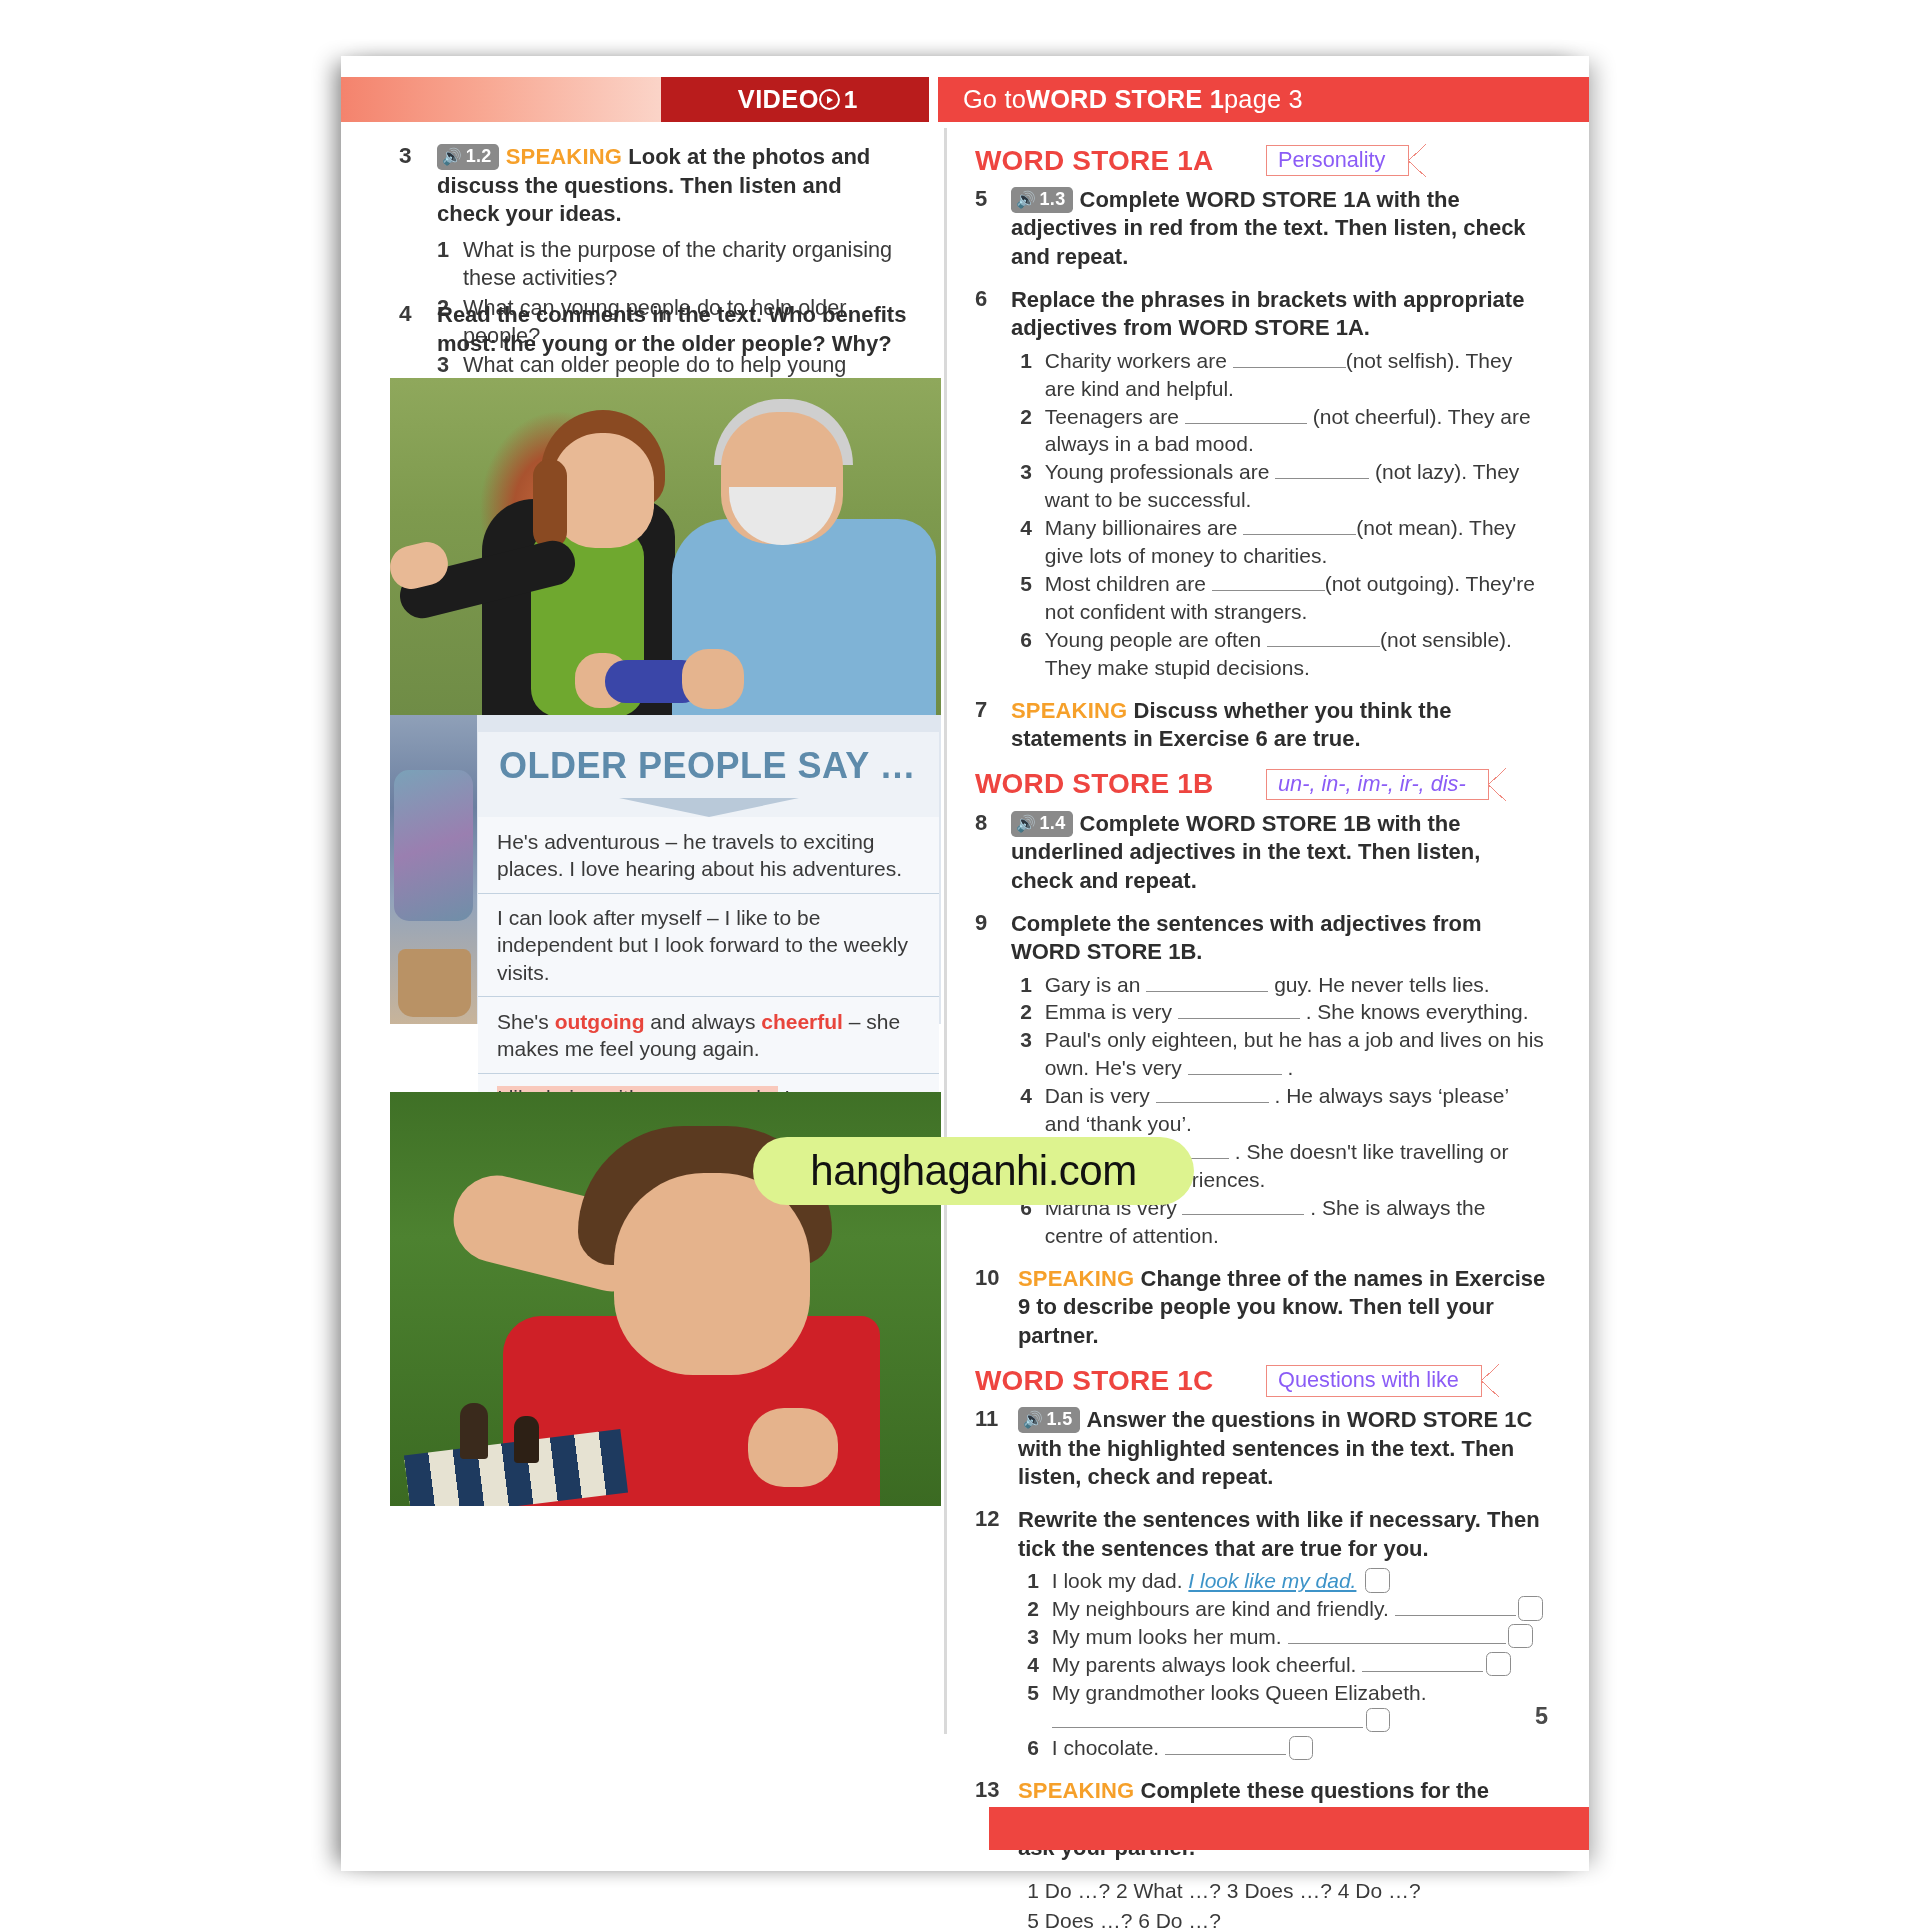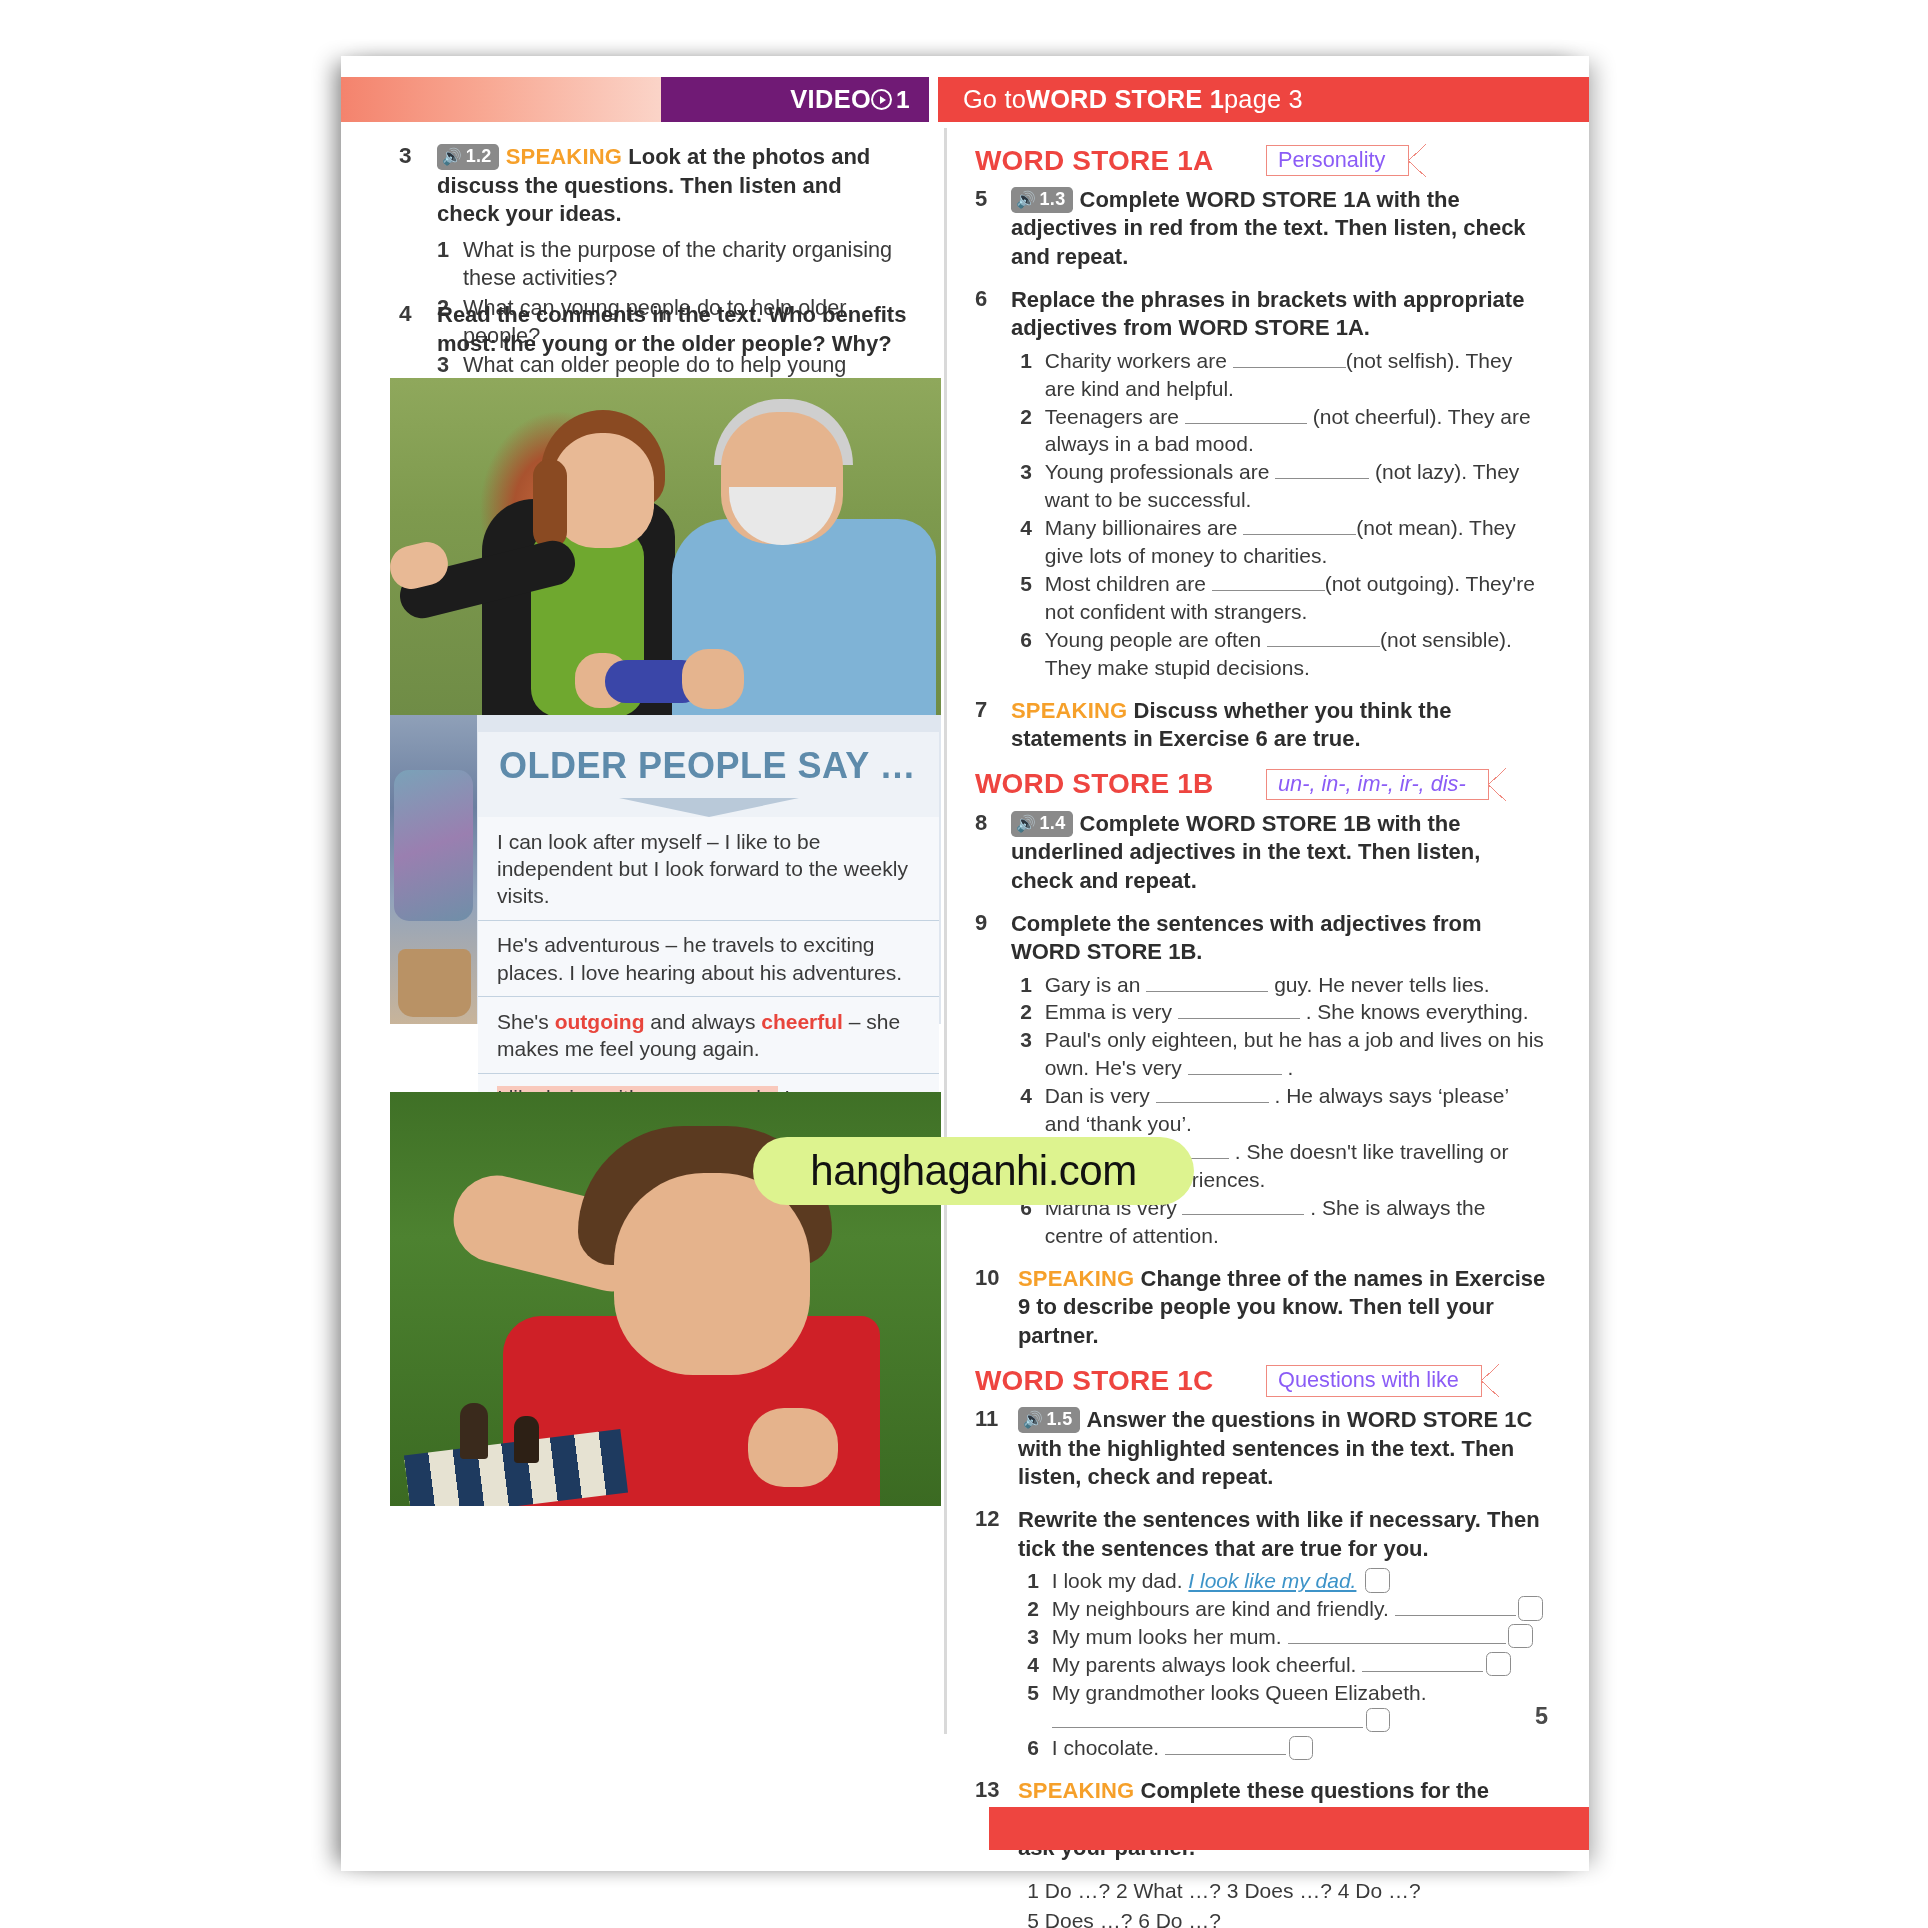--- a/index.html
+++ b/index.html
@@ -20,22 +20,22 @@
     box-shadow: -13px 0 21px -5.6px rgba(0,0,0,.45), 11.3px 0 21px -5.6px rgba(0,0,0,.30);
   }
   
   #banner { position:absolute; left:0; top:21px; width:100%; height:45px; display:flex; }
   .banner-grad {
     flex: 0 0 320px;
     background: linear-gradient(90deg, #f4836d 0%, #f8a893 45%, #fbd4c8 100%);
   }
   .banner-video {
     flex: 0 0 268px;
-    background:#701a75; color:#fff;
-    display:flex; align-items:center; justify-content:flex-end;
+    background:#b91c1c; color:#fff;
+    display:flex; align-items:center; justify-content:center;
     padding: 0 19px 0 24.5px;
     font-weight:bold; font-size:25.4px; letter-spacing:0.4px;
   }
   .video-num { display:flex; align-items:center; gap:3.8px; font-size:24.5px; }
   .play-circle {
     width:21px;height:21px;border:2.3px solid #fff;border-radius:50%;
     display:inline-flex;align-items:center;justify-content:center;
   }
   .play-circle::after{
     content:""; width:0;height:0;border-left:6.6px solid #fff;
@@ -267,22 +267,22 @@
         <div id="photoStripLeft">
           <div class="ps-sweater"></div>
             <div class="ps-basket"></div>
         </div>
       </div>
 
       <div id="saybox">
         <div id="saytitle">OLDER PEOPLE SAY …</div>
         <div id="sayarrow"></div>
         <div id="quotes">
+            <div class="quote"><span>He's adventurous – he travels to exciting places. I love hearing about his adventures.</span></div>
             <div class="quote"><span>I can look after myself – I like to be independent but I look forward to the weekly visits.</span></div>
-            <div class="quote"><span>He's adventurous – he travels to exciting places. I love hearing about his adventures.</span></div>
             <div class="quote"><span>She's </span><span class="hl-red">outgoing</span><span> and always </span><span class="hl-red">cheerful</span><span> – she makes me feel young again.</span></div>
             <div class="quote"><span class="hl-band">I like being with young people.</span><span> I am more confident when I use the Internet now.</span></div>
             <div class="quote"><span>You read so many bad things about young people in the press – that they're selfish or irresponsible, but he's </span><span class="hl-red">caring</span><span>, </span><span class="hl-red">sensible</span><span> and </span><span class="hl-red">hard-working</span><span>.</span></div>
             <div class="quote"><span class="hl-band">He's got tattoos and long hair.</span><span> He looks like a hippy, but he's lovely and very </span><span class="u-dot">popular</span><span> with the ladies!</span></div>
           </div>
       </div>
 
       <div id="photo2">
         <div class="p2-arm"></div>
         <div class="p2-shirt"></div>

